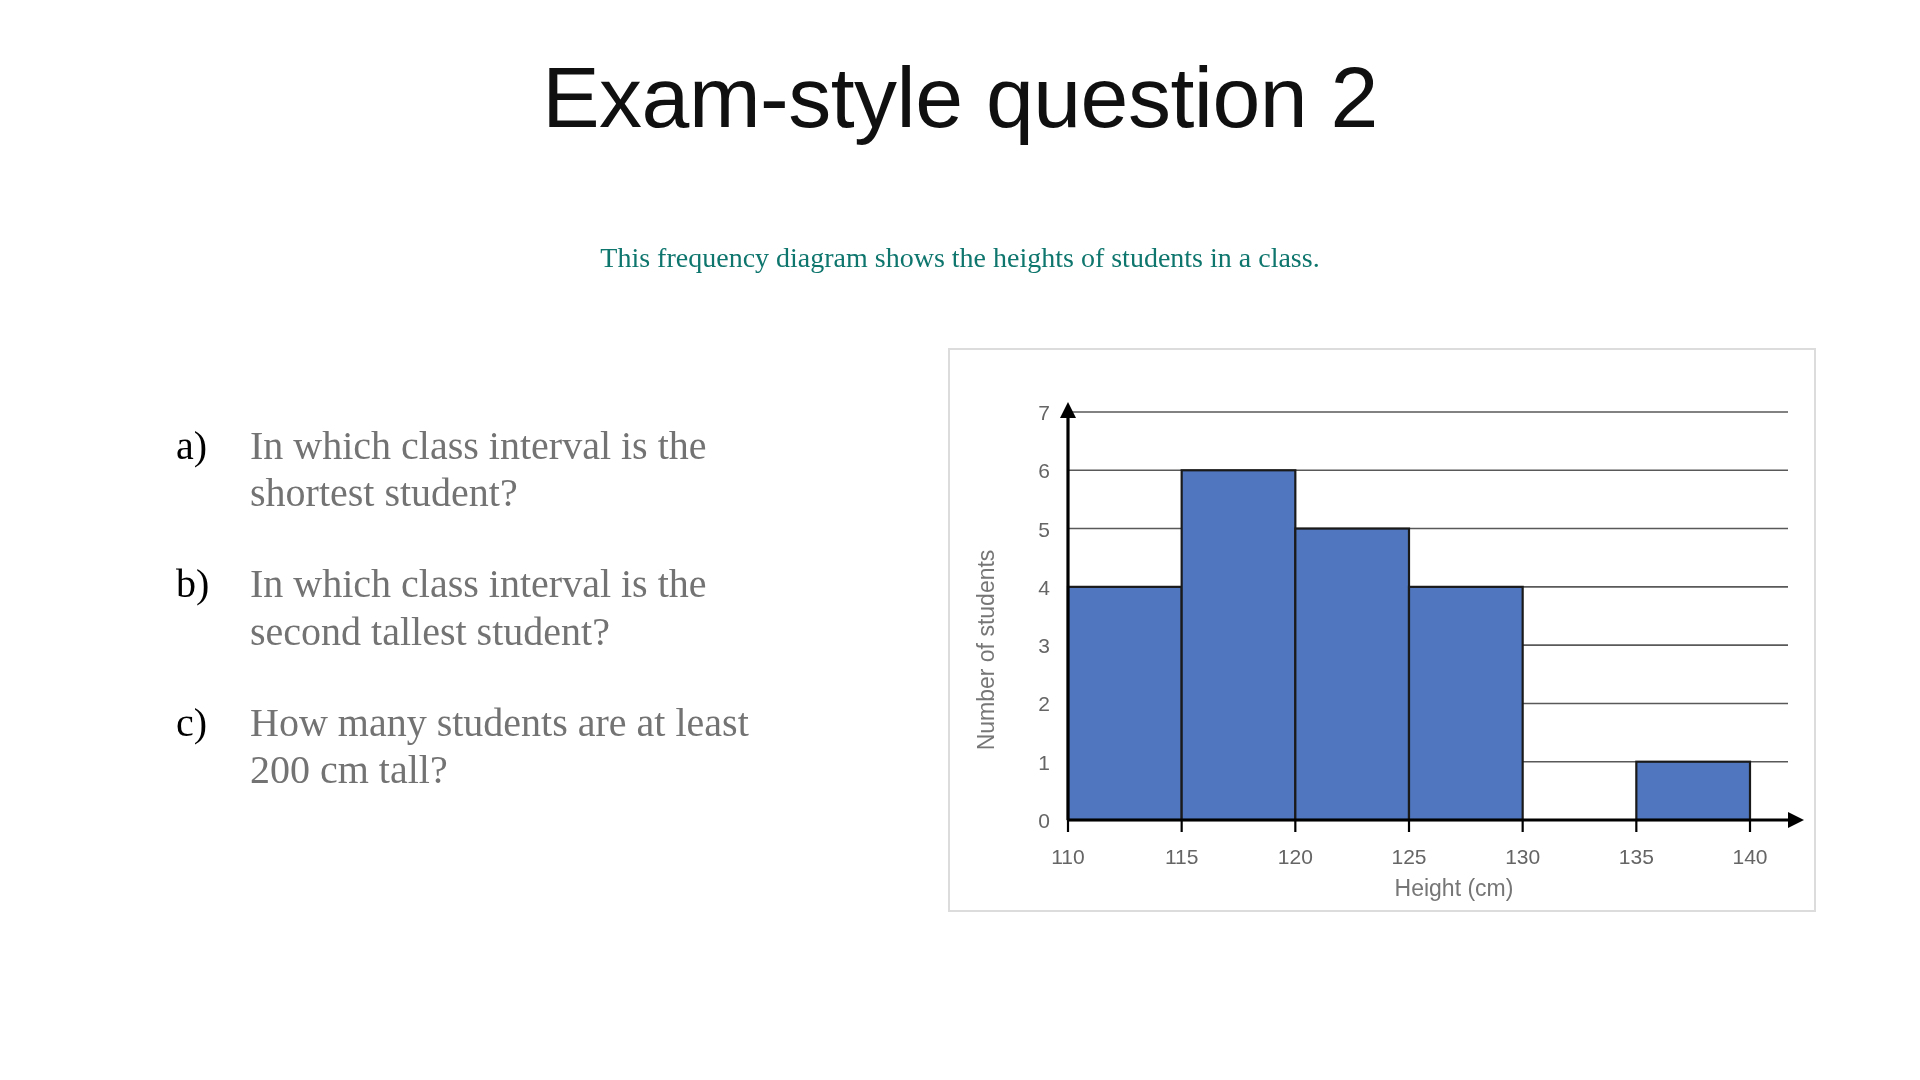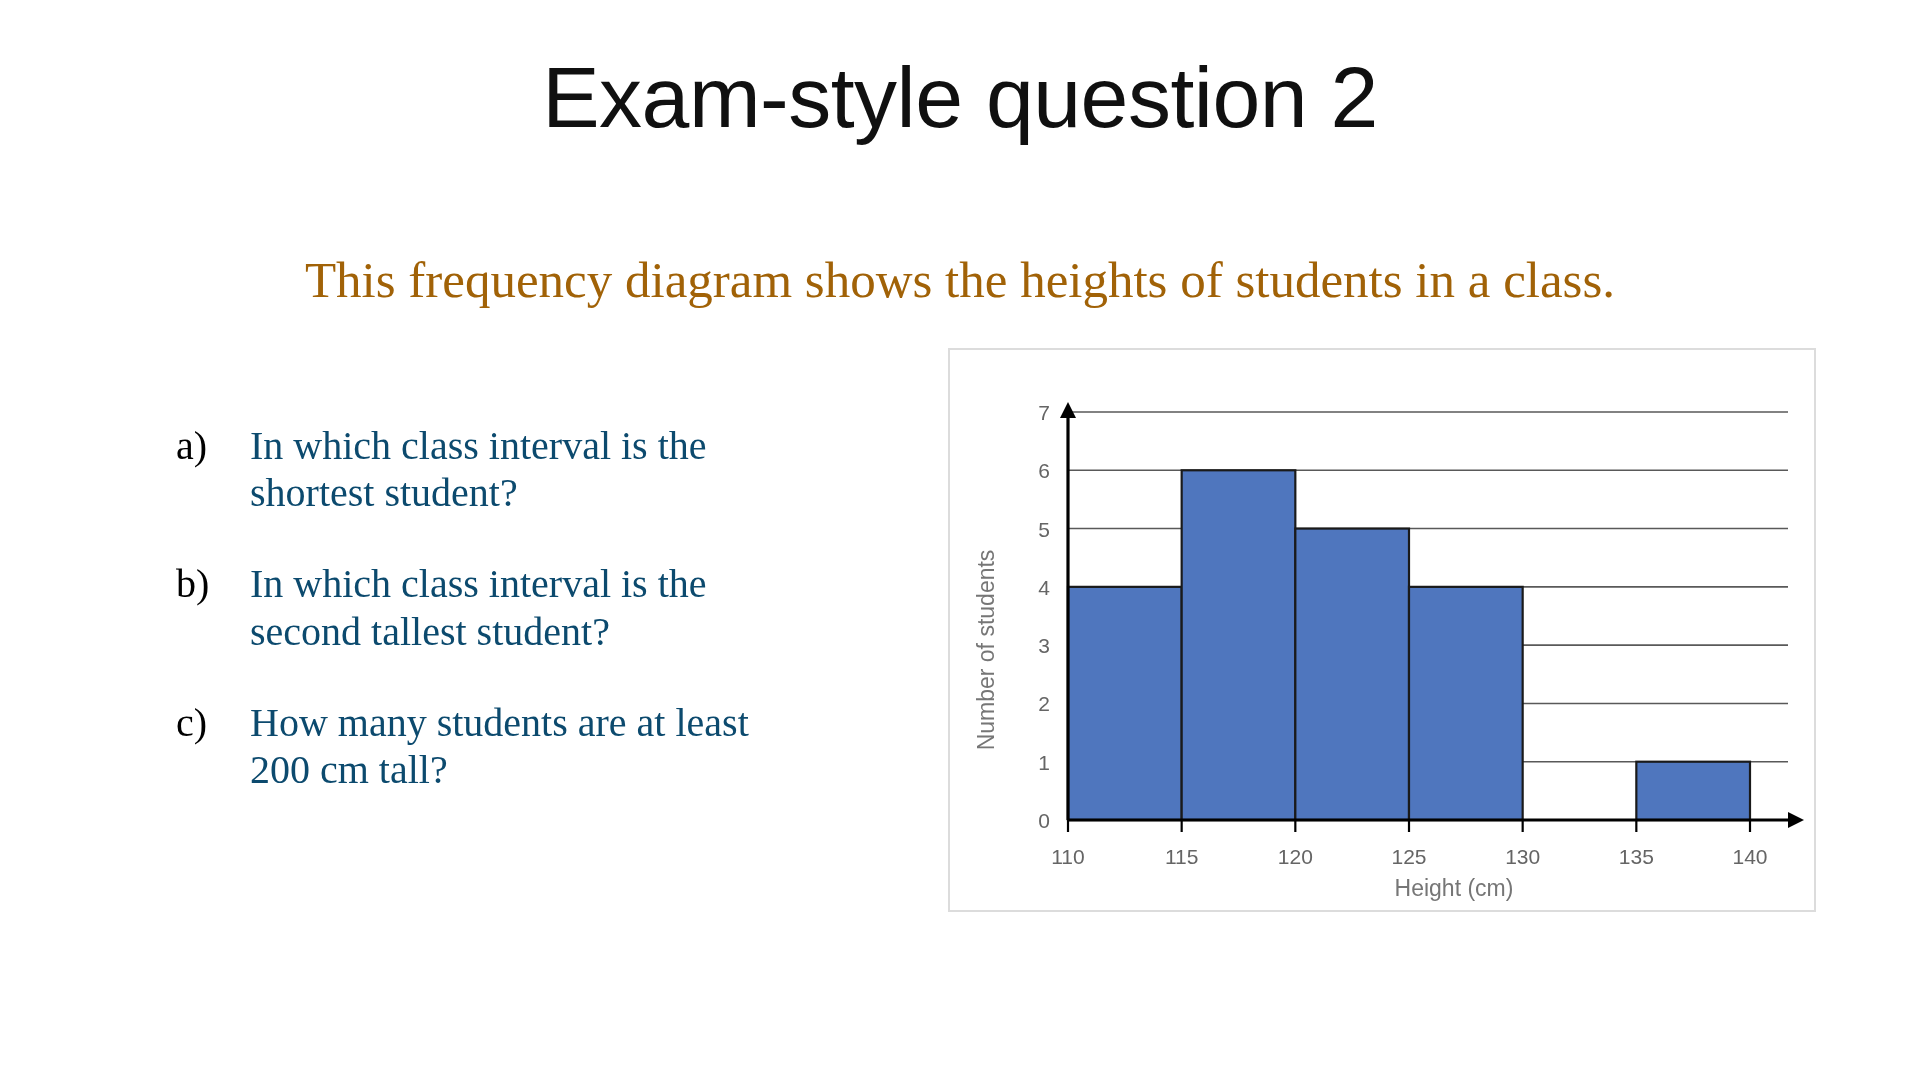--- a/index.html
+++ b/index.html
@@ -30,27 +30,27 @@
     font-weight: 400;
     letter-spacing: -0.5px;
     color: #101010;
     white-space: nowrap;
   }
 
   
   #lead-sentence {
     position: absolute;
     left: 180px;
-    top: 250px;
+    top: 241px;
     width: 1560px;
     text-align: center;
     font-family: "Liberation Serif", serif;
-    font-size: 51px;
+    font-size: 28px;
     line-height: 1.2;
-    color: #a16207;
+    color: #0f766e;
   }
 
   
   #question-list {
     position: absolute;
     left: 176px;
     top: 422px;
     width: 760px;
   }
   .question-item {
@@ -64,21 +64,21 @@
     font-family: "Liberation Serif", serif;
     font-size: 40px;
     line-height: 1.18;
     color: #000000;
   }
   .question-text {
     flex: 1 1 auto;
     font-family: "Liberation Serif", serif;
     font-size: 40px;
     line-height: 1.18;
-    color: #0c4a6e;
+    color: #737373;
     white-space: pre-line;
   }
 
   
   #chart-frame {
     position: absolute;
     left: 948px;
     top: 348px;
     width: 868px;
     height: 564px;

